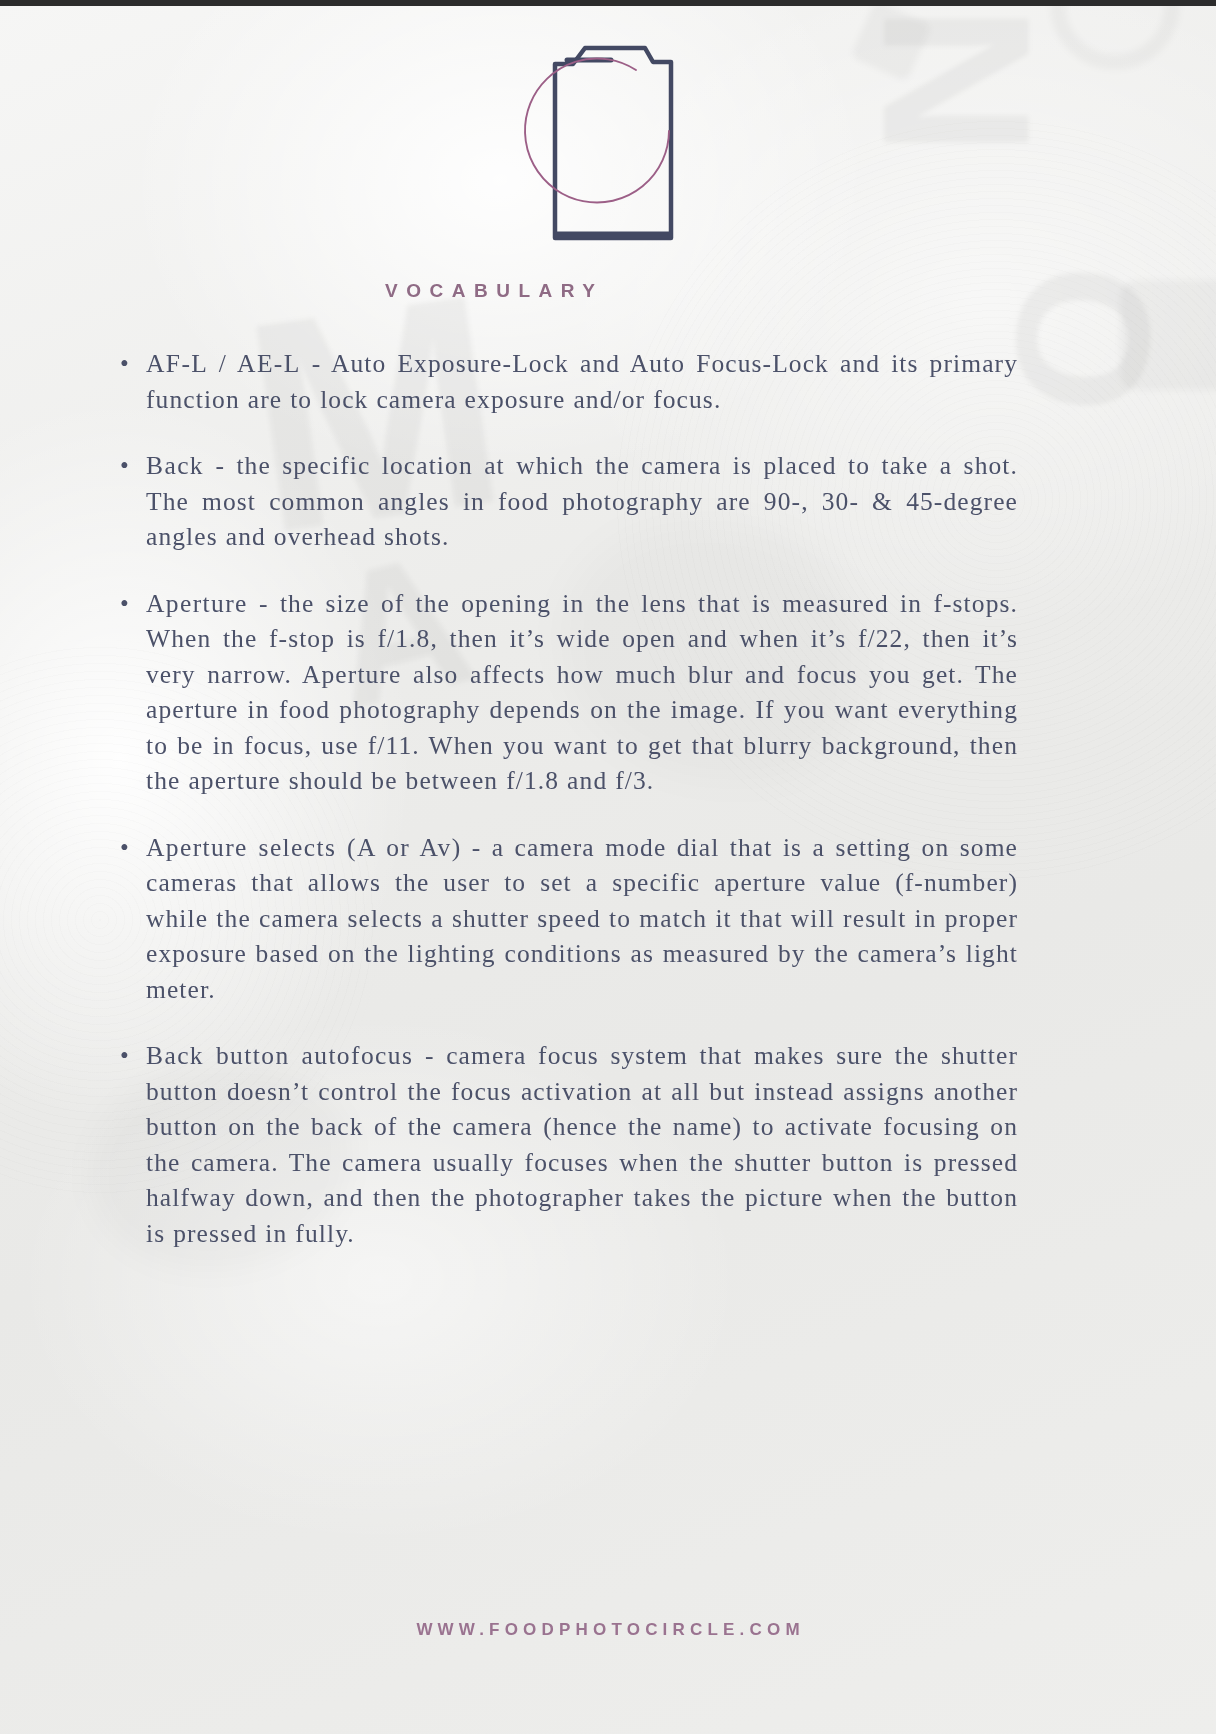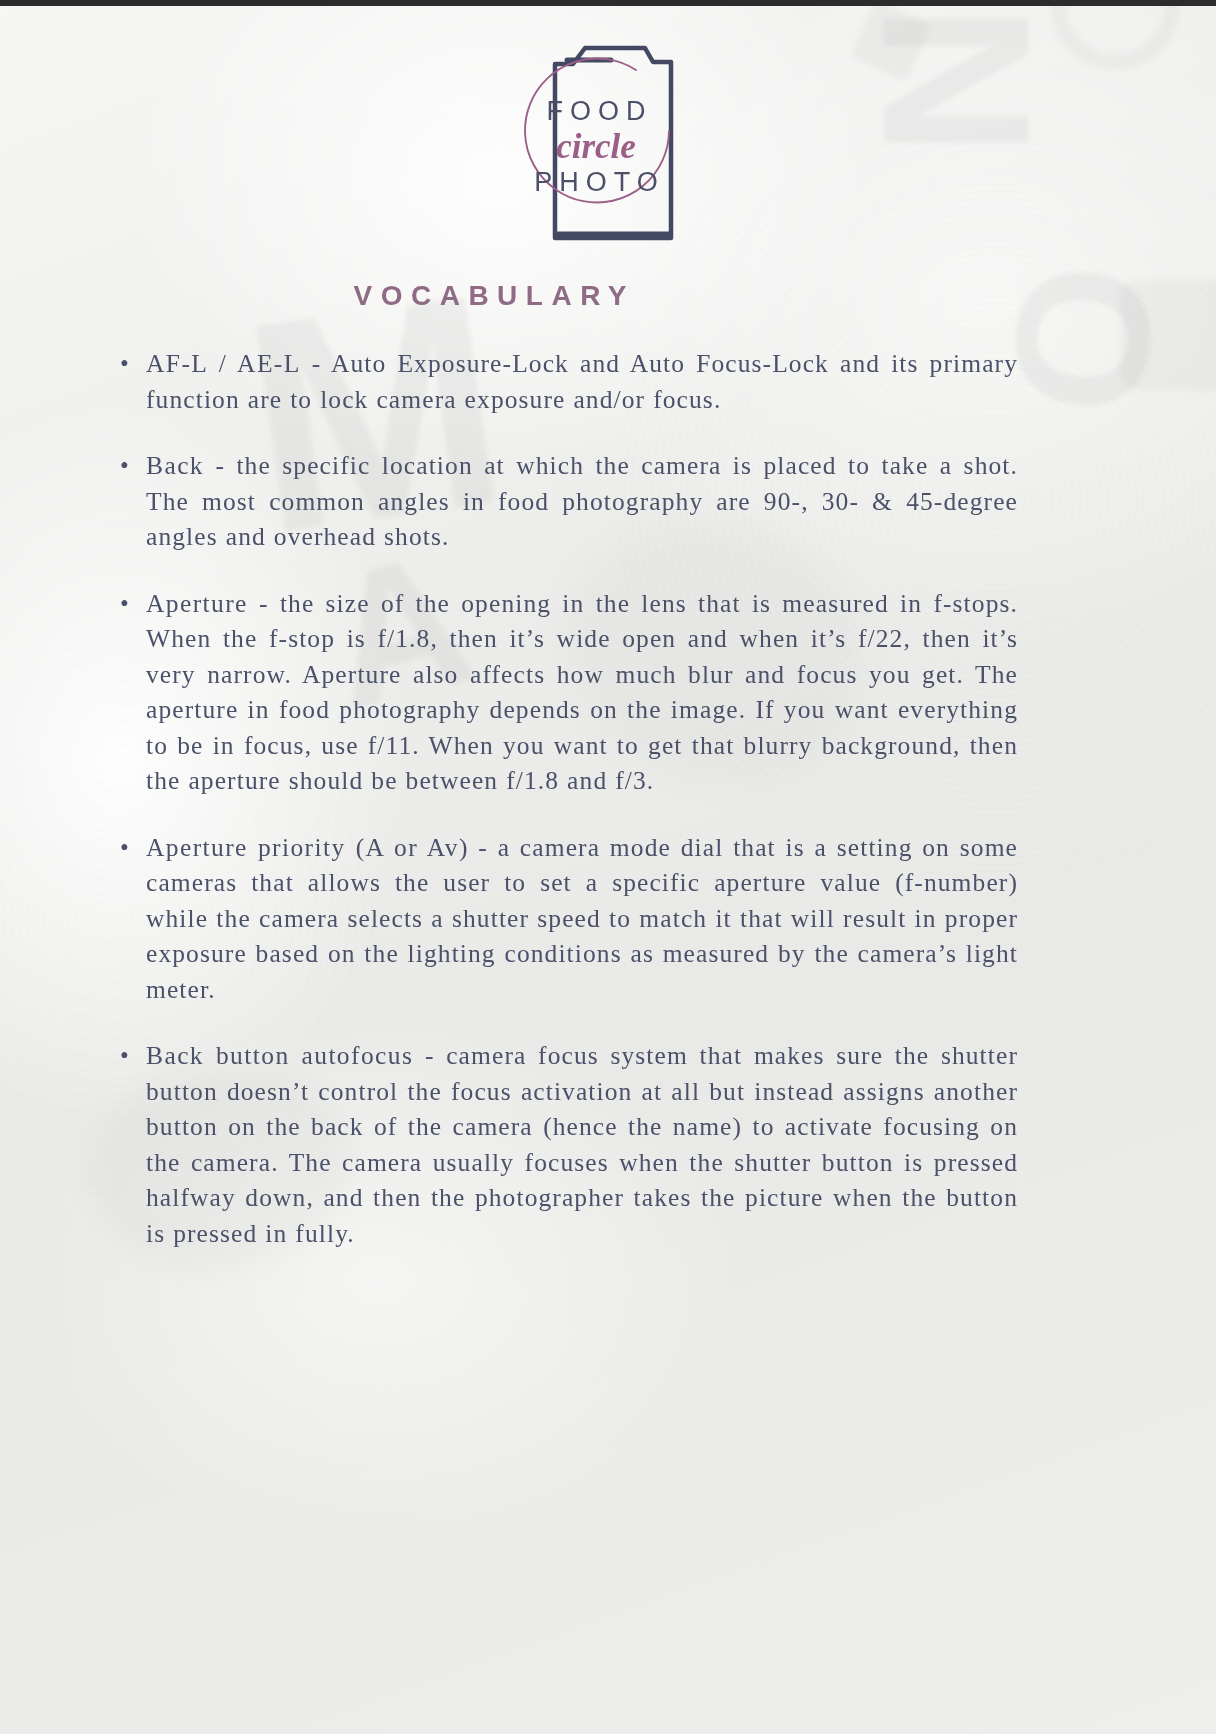--- a/index.html
+++ b/index.html
@@ -118,21 +118,21 @@
   }
 
   
   .heading {
     position: absolute;
     left: 0; top: 280px;
     width: 980px;
     text-align: center;
     font-family: "Liberation Sans", sans-serif;
     font-weight: 700;
-    font-size: 28px;
+    font-size: 19px;
     letter-spacing: 8.5px;
     color: #8f6b85;
     text-indent: 8.5px;
   }
 
   
   .content {
     position: absolute;
     left: 118px;
     top: 346px;
@@ -203,48 +203,44 @@
 
         <path d="M62 212 L62 38 L80 38 L92 22 L152 22 L160 36 L178 36 L178 212 Z" stroke="#434963" stroke-width="4.5" fill="none" stroke-linejoin="round" stroke-linecap="round"></path>
 
         <path d="M74 34 L118 34" stroke="#434963" stroke-width="5" stroke-linecap="round"></path>
 
         <path d="M64 209 L176 209" stroke="#434963" stroke-width="7" stroke-linecap="round"></path>
 
         <path d="M 143 44
                  A 72 72 0 1 0 176 105" stroke="#9c5f87" stroke-width="1.9" fill="none" stroke-linecap="round"></path>
       </svg>
-      <div class="logo-text">
-        <div class="logo-food">FOOD</div>
-        <div class="logo-circle-word">circle</div>
-        <div class="logo-photo">PHOTO</div>
-      </div>
     </div>
   </div>
 
   <div class="heading">VOCABULARY</div>
 
   <div class="content">
 
     <div class="entry">
       <span class="bullet">•</span><span class="term">AF-L / AE-L</span><span class="def"> - Auto Exposure-Lock and Auto Focus-Lock and its primary function are to lock camera exposure and/or focus.</span>
     </div>
 
     <div class="entry">
       <span class="bullet">•</span><span class="term">Back</span><span class="def"> - the specific location at which the camera is placed to take a shot. The most common angles in food photography are 90-, 30- &amp; 45-degree angles and overhead shots.</span>
     </div>
 
     <div class="entry">
       <span class="bullet">•</span><span class="term">Aperture</span><span class="def"> - the size of the opening in the lens that is measured in f-stops. When the f-stop is f/1.8, then it’s wide open and when it’s f/22, then it’s very narrow. Aperture also affects how much blur and focus you get. The aperture in food photography depends on the image. If you want everything to be in focus, use f/11. When you want to get that blurry background, then the aperture should be between f/1.8 and f/3.</span>
     </div>
 
     <div class="entry">
-      <span class="bullet">•</span><span class="term">Aperture priority (A or Av</span><span class="def">) - a camera mode dial that is a setting on some cameras that allows the user to set a specific aperture value (f-number) while the camera selects a shutter speed to match it that will result in proper exposure based on the lighting conditions as measured by the camera’s light meter.</span>
+      <span class="bullet">•</span><span class="term">Aperture selects (A or Av</span><span class="def">) - a camera mode dial that is a setting on some cameras that allows the user to set a specific aperture value (f-number) while the camera selects a shutter speed to match it that will result in proper exposure based on the lighting conditions as measured by the camera’s light meter.</span>
     </div>
 
     <div class="entry">
       <span class="bullet">•</span><span class="term">Back button autofocus</span><span class="def"> - camera focus system that makes sure the shutter button doesn’t control the focus activation at all but instead assigns another button on the back of the camera (hence the name) to activate focusing on the camera. The camera usually focuses when the shutter button is pressed halfway down, and then the photographer takes the picture when the button is pressed in fully.</span>
     </div>
 
   </div>
 
+  <div class="footer">WWW.FOODPHOTOCIRCLE.COM</div>
 
 </div>
 
 </body></html>

